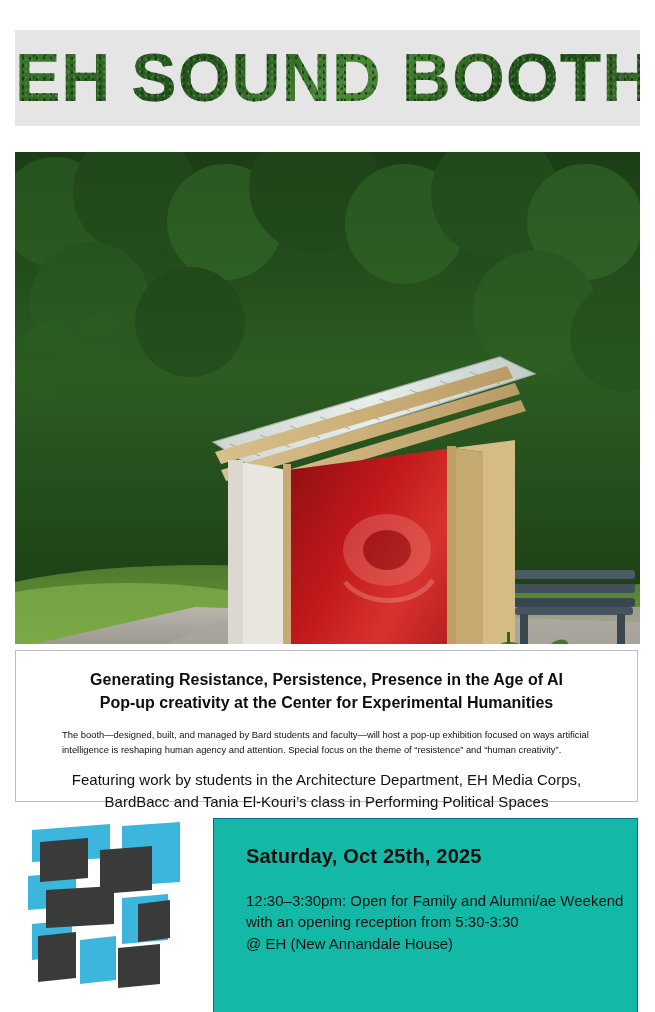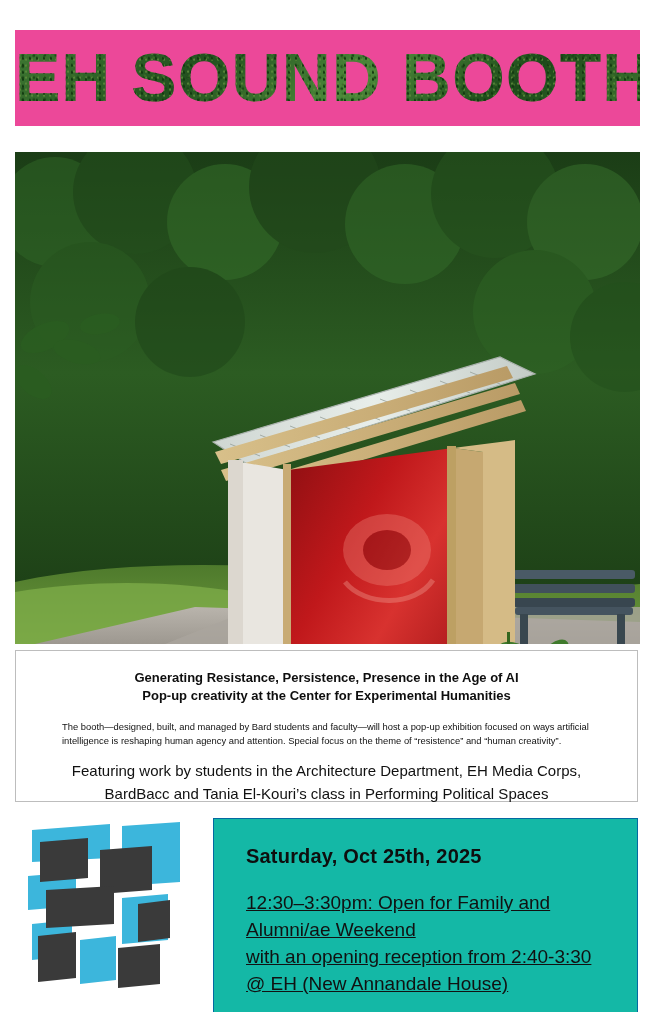--- a/index.html
+++ b/index.html
@@ -14,21 +14,21 @@
     position:relative;
     width:655px;height:1012px;
     background:#ffffff;
   }
 
   
   .banner{
     position:absolute;
     left:15px;top:30px;
     width:625px;height:96px;
-    background:#ec4899;
+    background:#e5e5e5;
     overflow:hidden;
   }
   .banner-title{
     position:absolute;
     left:0;right:0;top:50%;
     transform:translateY(-52%);
     text-align:center;
     font-family:"Liberation Sans", sans-serif;
     font-weight:bold;
     font-size:68px;
@@ -64,21 +64,21 @@
     left:15px;top:650px;
     width:623px;height:152px;
     border:1px solid #bdbdbd;
     background:#ffffff;
     box-sizing:border-box;
     padding:14px 28px 10px 28px;
   }
   .info-head{
     text-align:center;
     font-weight:bold;
-    font-size:13px;
+    font-size:16px;
     line-height:1.42;
     color:#0e0e0e;
     margin:4px 0 8px 0;
   }
   .info-body{
     font-size:9.4px;
     line-height:1.55;
     color:#111;
     margin:14px 18px 0 18px;
   }
@@ -116,24 +116,23 @@
     padding:26px 0 0 32px;
   }
   .date-title{
     font-weight:bold;
     font-size:20px;
     color:#0e0e0e;
     letter-spacing:.2px;
     margin:0 0 22px 0;
   }
   .date-line{
-    font-size:19px;
+    font-size:15px;
     line-height:1.42;
     color:#111;
-    text-decoration:underline;
   }
 </style>
 </head>
 <body>
 
 <div class="poster">
 
   <div class="banner">
     <div class="banner-title">EH SOUND BOOTH</div>
   </div>
@@ -299,17 +298,17 @@
       <polygon points="28,70 96,66 96,104 28,108" fill="#3a3a3a"></polygon>
       <polygon points="20,116 58,112 58,158 20,162" fill="#3a3a3a"></polygon>
       <polygon points="100,128 142,124 142,164 100,168" fill="#3a3a3a"></polygon>
       <polygon points="120,84 152,80 152,118 120,122" fill="#3a3a3a"></polygon>
     </svg>
   </div>
 
   <div class="datebox">
     <div class="date-title">Saturday, Oct 25th,  2025</div>
     <div class="date-line">12:30–3:30pm: Open for Family and Alumni/ae Weekend</div>
-    <div class="date-line">with an opening reception from 2:40-3:30</div>
+    <div class="date-line">with an opening reception from 5:30-3:30</div>
     <div class="date-line">@ EH (New Annandale House)</div>
   </div>
 
 </div>
 
 </body></html>

